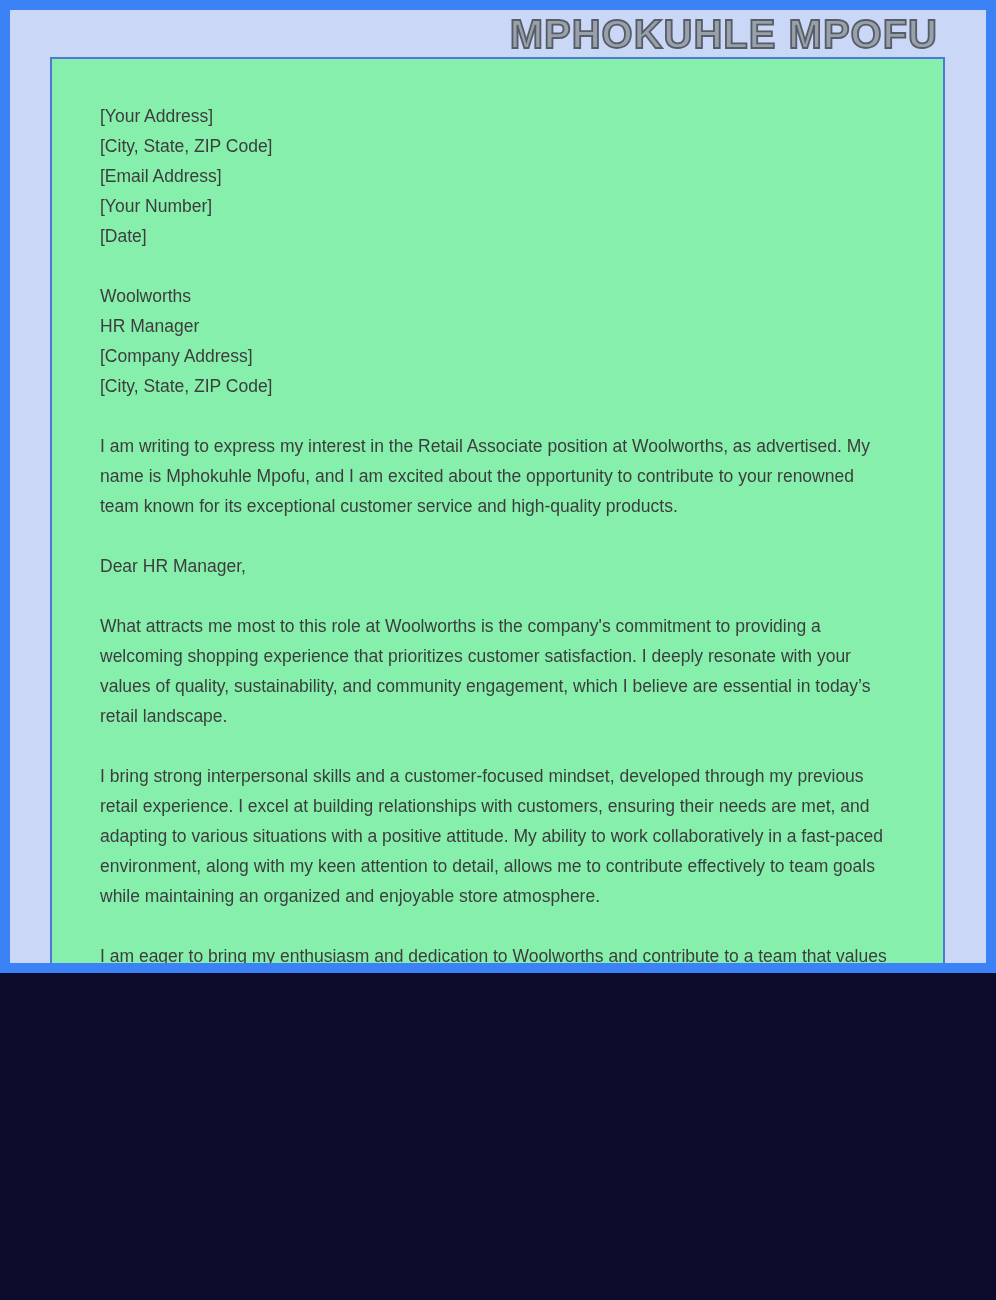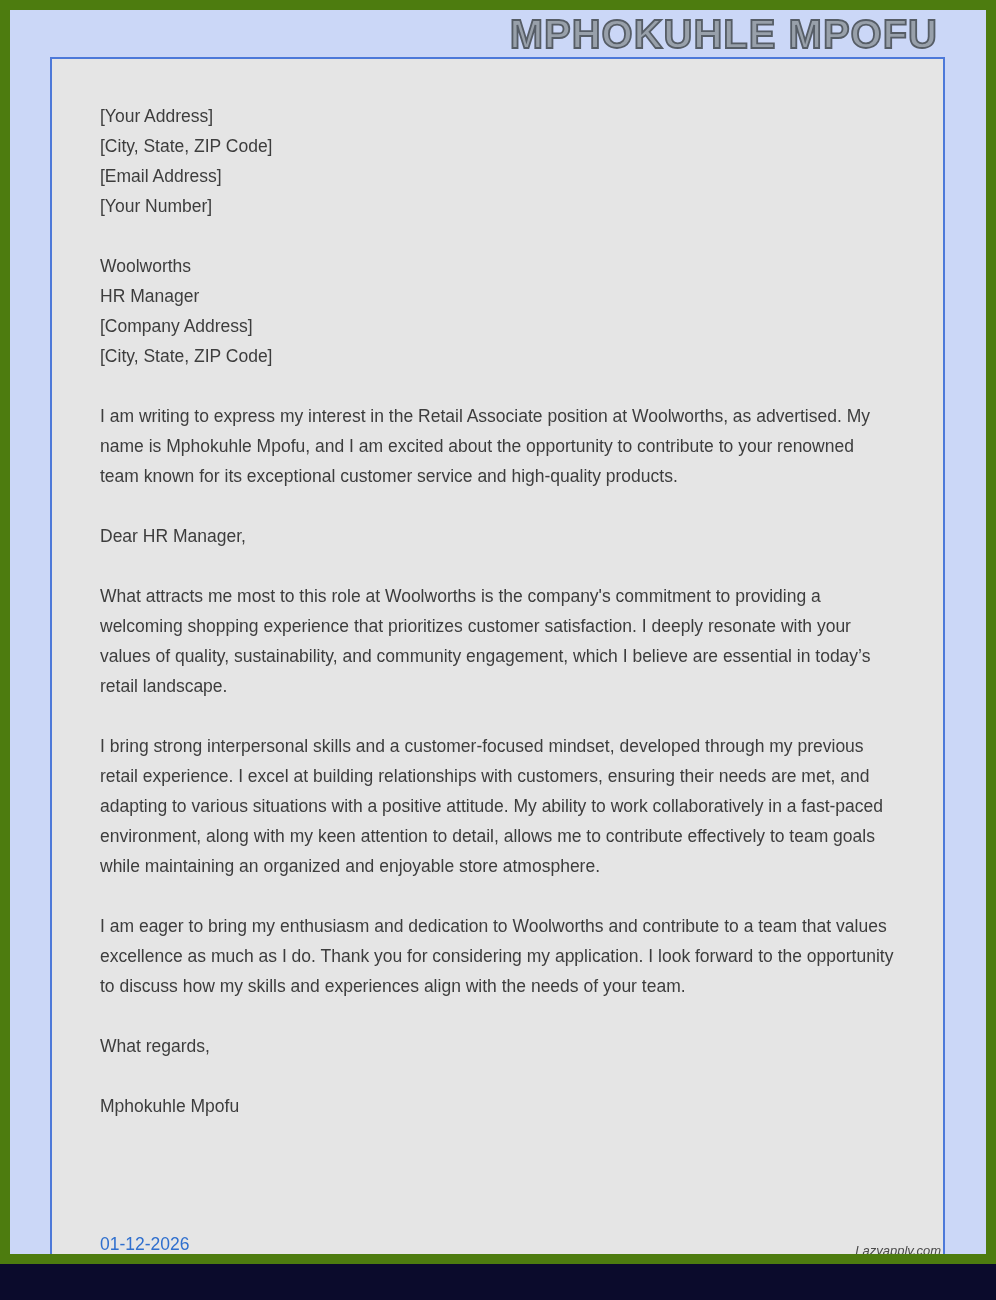--- a/index.html
+++ b/index.html
@@ -3,23 +3,23 @@
 <meta charset="utf-8">
 <style>
   html, body {
     margin: 0;
     padding: 0;
     background: #0b0b2c;
   }
   .frame {
     position: relative;
     width: 996px;
-    height: 1264px;
+    height: 973px;
     box-sizing: border-box;
-    border: 10px solid #4d7c0f;
+    border: 10px solid #3b82f6;
     background: #cbd7f7;
     font-family: "Liberation Sans", sans-serif;
     overflow: hidden;
   }
   .header-wrap {
     position: absolute;
     top: 2px;
     right: 48px;
     text-align: right;
   }
@@ -36,21 +36,21 @@
     border-bottom: 5px solid #12122f;
     padding-bottom: 1px;
   }
   .page {
     position: absolute;
     left: 40px;
     top: 47px;
     width: 895px;
     height: 1205px;
     box-sizing: border-box;
-    background: #e5e5e5;
+    background: #86efac;
     border: 2px solid #4d79d9;
     padding: 42px 48px 0 48px;
   }
   .page p {
     margin: 0;
     font-size: 17.5px;
     line-height: 30px;
     color: #3d3d3d;
   }
   .block {
@@ -84,20 +84,21 @@
     <h1 class="header-title">MPHOKUHLE MPOFU</h1>
   </div>
 
   <div class="page">
 
     <div class="block">
       <p>[Your Address]</p>
       <p>[City, State, ZIP Code]</p>
       <p>[Email Address]</p>
       <p>[Your Number]</p>
+      <p>[Date]</p>
     </div>
 
     <div class="block">
       <p>Woolworths</p>
       <p>HR Manager</p>
       <p>[Company Address]</p>
       <p>[City, State, ZIP Code]</p>
     </div>
 
     <p class="para">I am writing to express my interest in the Retail Associate position at Woolworths, as advertised. My name is Mphokuhle Mpofu, and I am excited about the opportunity to contribute to your renowned team known for its exceptional customer service and high-quality products.</p>

